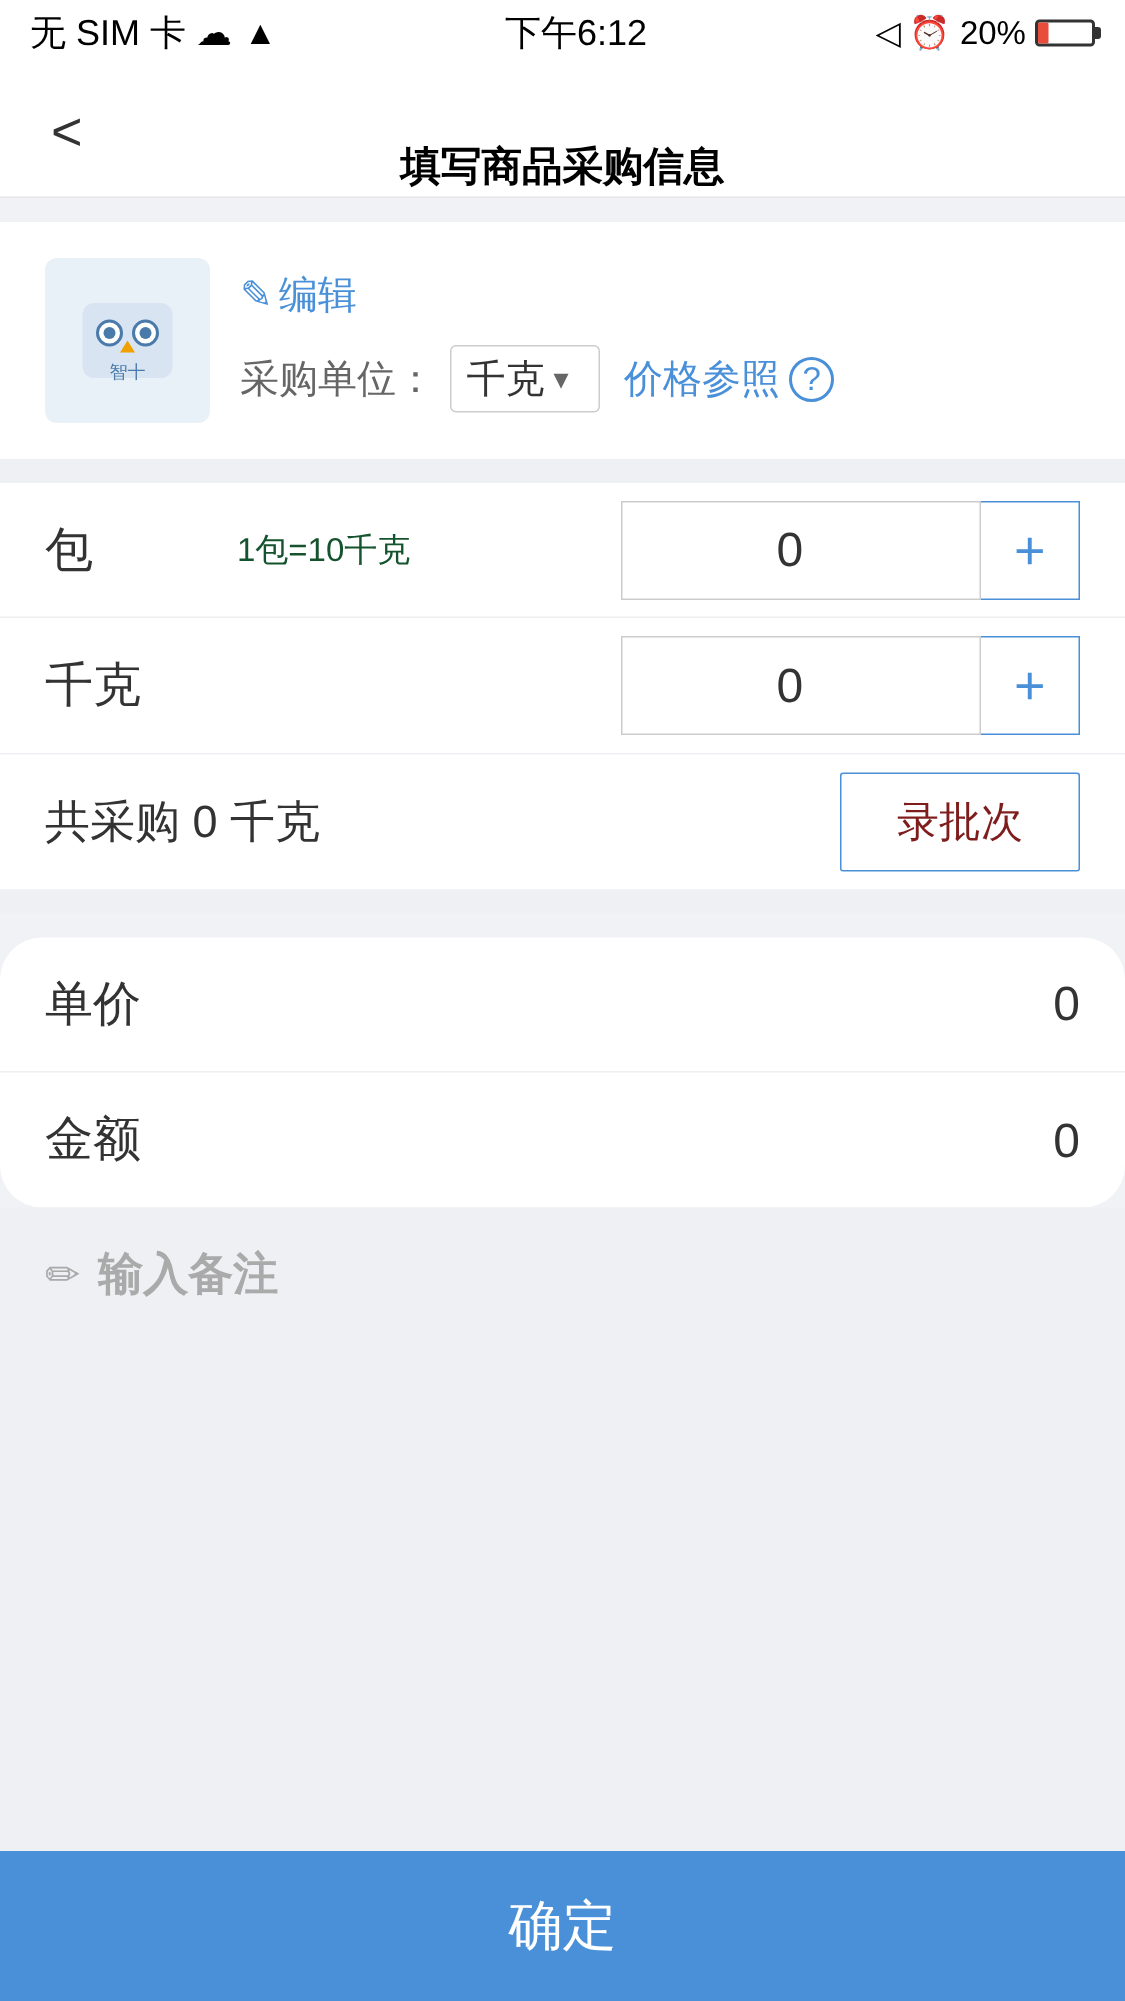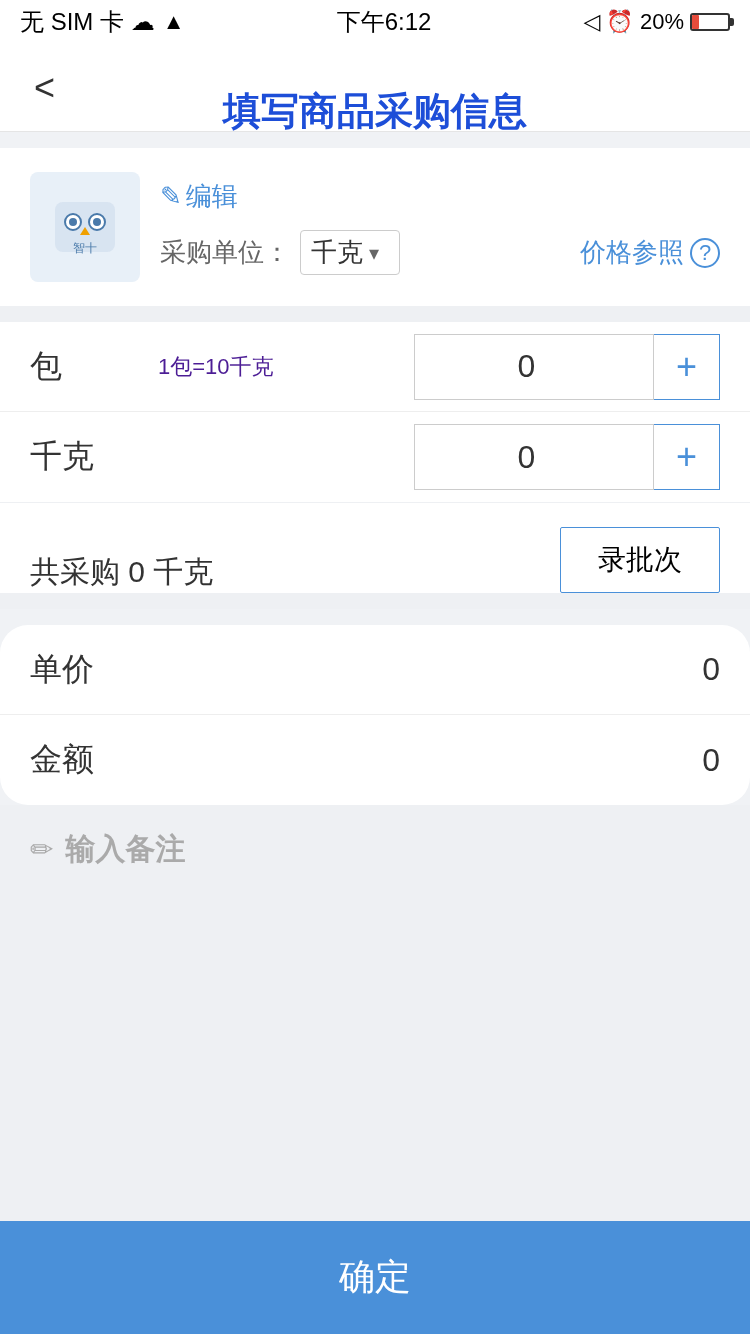--- a/index.html
+++ b/index.html
@@ -67,23 +67,23 @@
     }
     .nav-back {
       position: absolute;
       left: 24px;
       font-size: 36px;
       color: #333;
       cursor: pointer;
       padding: 10px;
     }
     .nav-title {
-      font-size: 38px;
+      font-size: 27px;
       font-weight: 600;
-      color: #1d4ed8;
+      color: #000000;
       margin-top: 47px;
     }
 
     
     .product-card {
       background: #fff;
       padding: 24px 30px;
       display: flex;
       align-items: center;
       gap: 20px;
@@ -117,21 +117,20 @@
       font-size: 26px;
       color: #4a90d9;
       display: flex;
       align-items: center;
       gap: 4px;
       cursor: pointer;
     }
     .unit-row {
       display: flex;
       align-items: center;
-      justify-content: space-between;
       gap: 16px;
     }
     .unit-label {
       font-size: 26px;
       color: #666;
       margin-right: 10px;
     }
     .unit-select {
       border: 1px solid #ccc;
       border-radius: 4px;
@@ -172,21 +171,21 @@
     .input-row:last-child {
       border-bottom: none;
     }
     .input-label {
       font-size: 32px;
       color: #333;
       min-width: 120px;
     }
     .input-sublabel {
       font-size: 22px;
-      color: #4c1d95;
+      color: #14532d;
       margin-left: 8px;
       flex: 1;
     }
     .input-field-wrap {
       display: flex;
       align-items: center;
       gap: 0;
       margin-left: auto;
     }
     .number-input {
@@ -213,35 +212,35 @@
       cursor: pointer;
     }
 
     
     .summary-section {
       background: #fff;
       margin-top: 0;
     }
     .summary-row {
       display: flex;
-      align-items: flex-end;
+      align-items: center;
       justify-content: space-between;
       padding: 0 30px;
       height: 90px;
       gap: 27px;
     }
     .summary-text {
       font-size: 30px;
       color: #333;
     }
     .batch-btn {
       width: 160px;
       height: 66px;
       border: 1px solid #4a90d9;
-      color: #000000;
+      color: #7f1d1d;
       background: #fff;
       font-size: 28px;
       display: flex;
       align-items: center;
       justify-content: center;
       cursor: pointer;
       border-radius: 2px;
     }
 
     
@@ -291,21 +290,21 @@
     
     .blank-area {
       background: #eef0f3;
       flex: 1;
       min-height: 380px;
     }
 
     
     .confirm-bar {
       width: 750px;
-      height: 113px;
+      height: 100px;
       background: #4a90d9;
       display: flex;
       align-items: center;
       justify-content: center;
       position: fixed;
       bottom: 0;
       left: 0;
       cursor: pointer;
     }
     .confirm-text {

